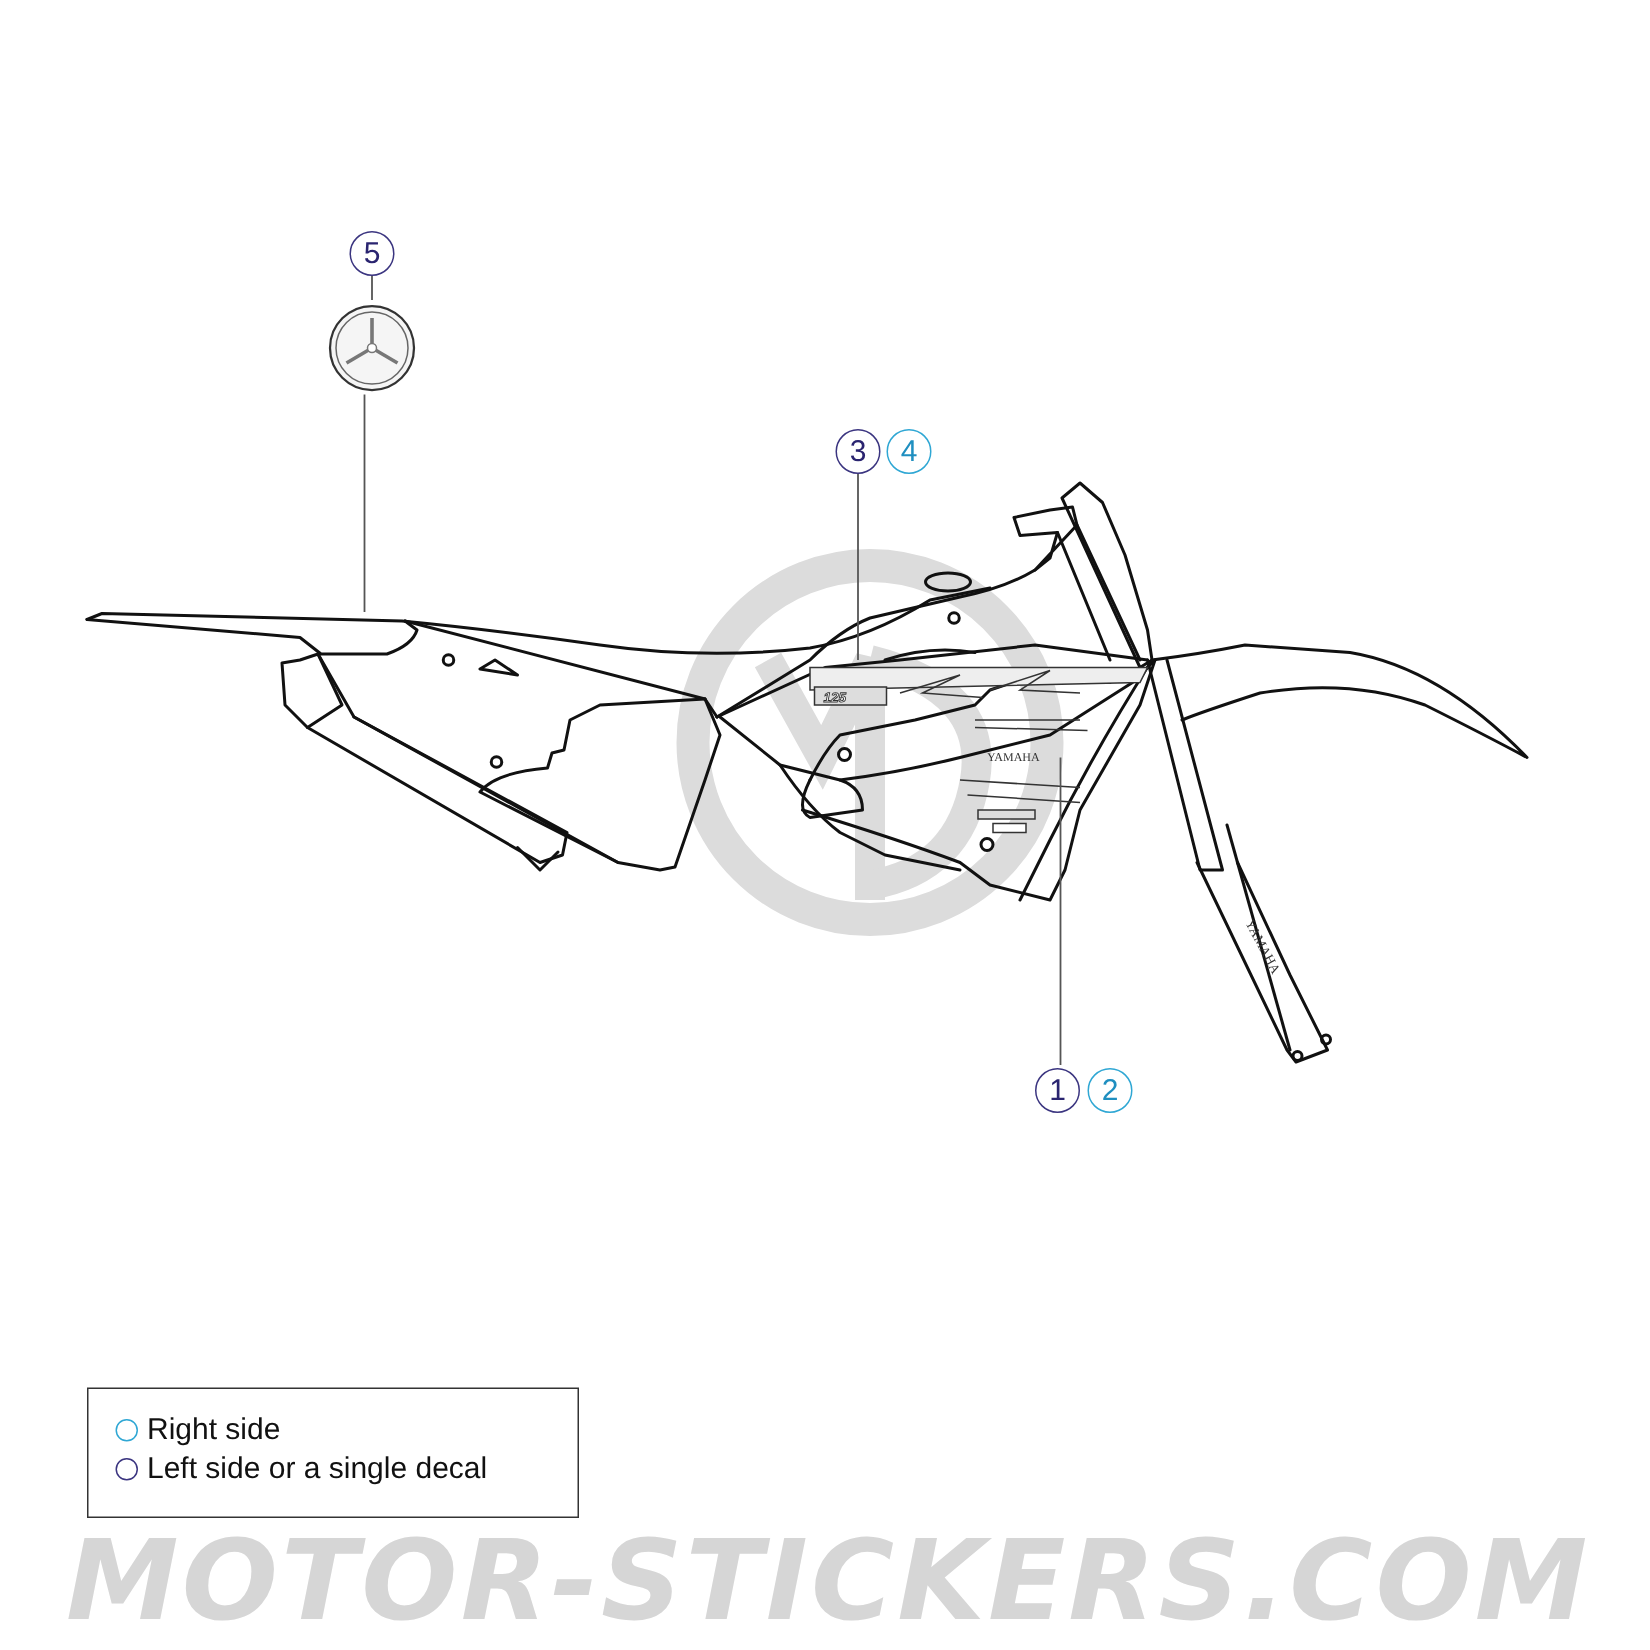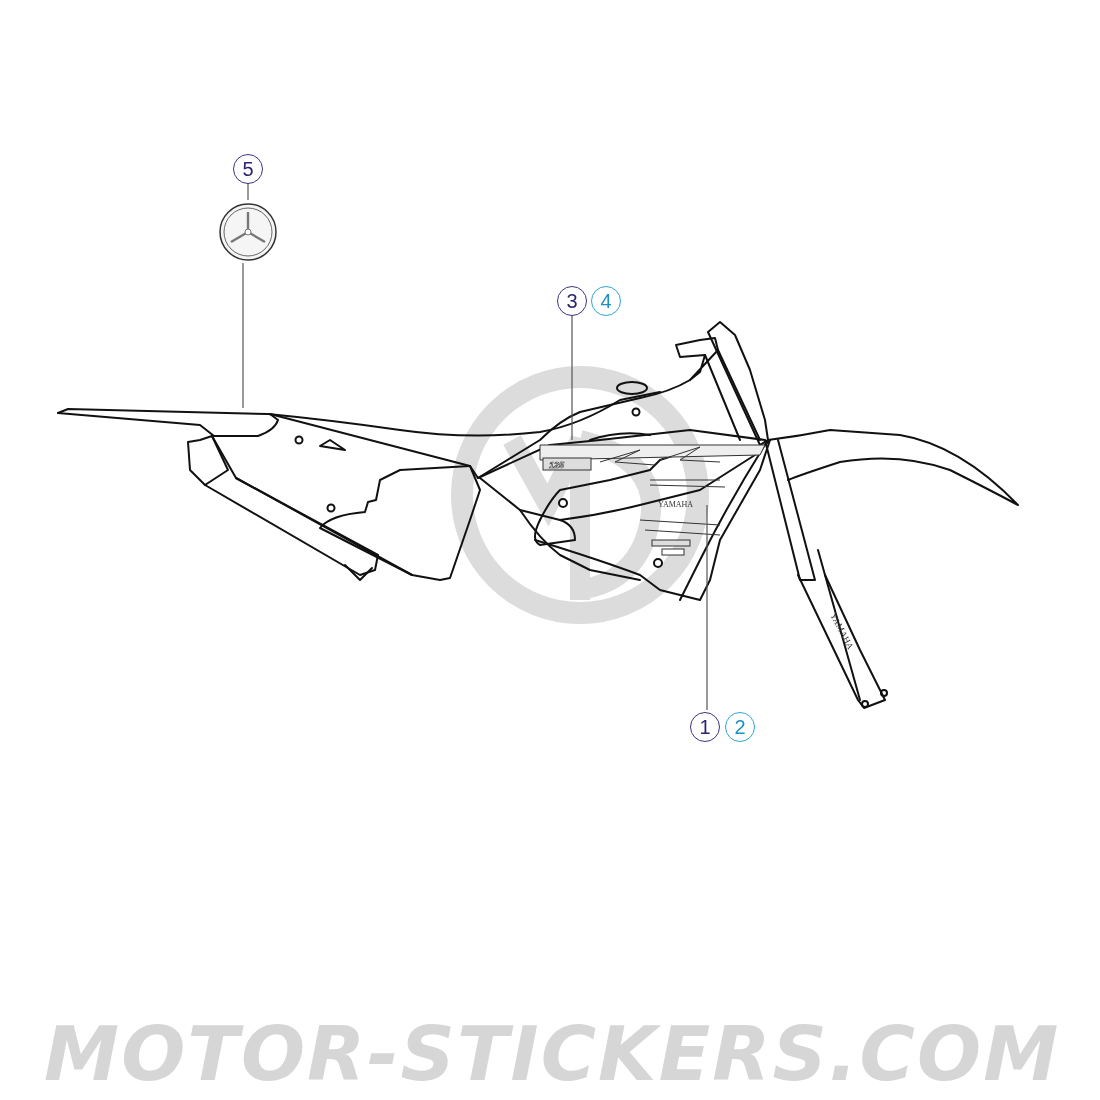--- a/index.html
+++ b/index.html
@@ -119,15 +119,25 @@
       <circle cx="248" cy="232" r="3" fill="#fff" stroke="#777"></circle>
     </g>
   </svg>
 
   <div class="callout left" style="left:233px;top:154px">5</div>
   <div class="callout left" style="left:557px;top:286px">3</div>
   <div class="callout right" style="left:591px;top:286px">4</div>
   <div class="callout left" style="left:690px;top:712px">1</div>
   <div class="callout right" style="left:725px;top:712px">2</div>
 
+  <div class="legend">
+    <div class="legend-row r1">
+      <span class="dot"></span>
+      <span>Right side</span>
+    </div>
+    <div class="legend-row r2">
+      <span class="dot"></span>
+      <span>Left side or a single decal</span>
+    </div>
+  </div>
 
   <div class="watermark">MOTOR-STICKERS.COM</div>
 </div>
 
 </body></html>

